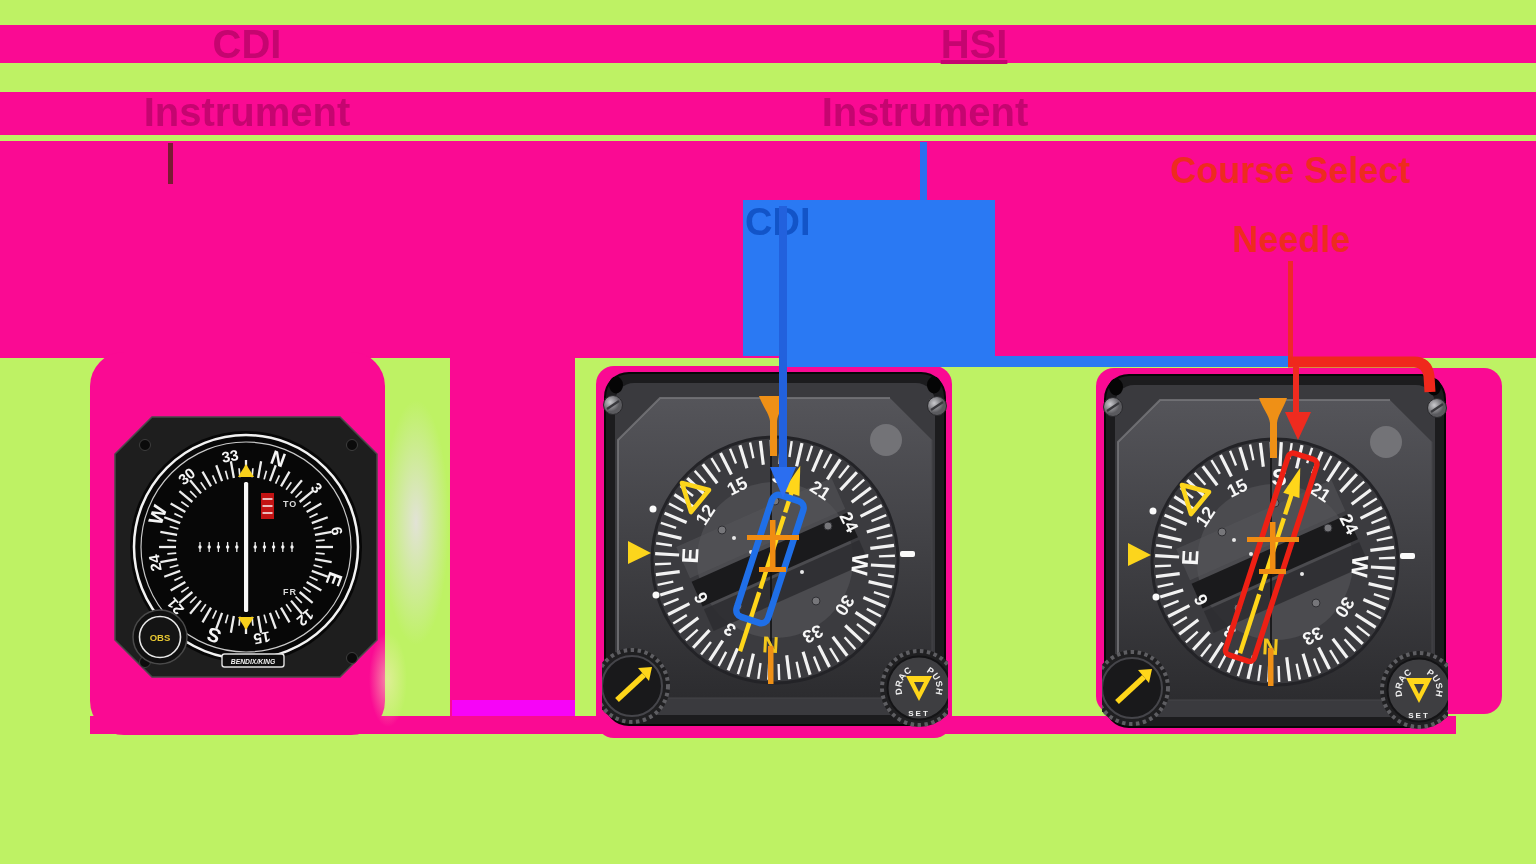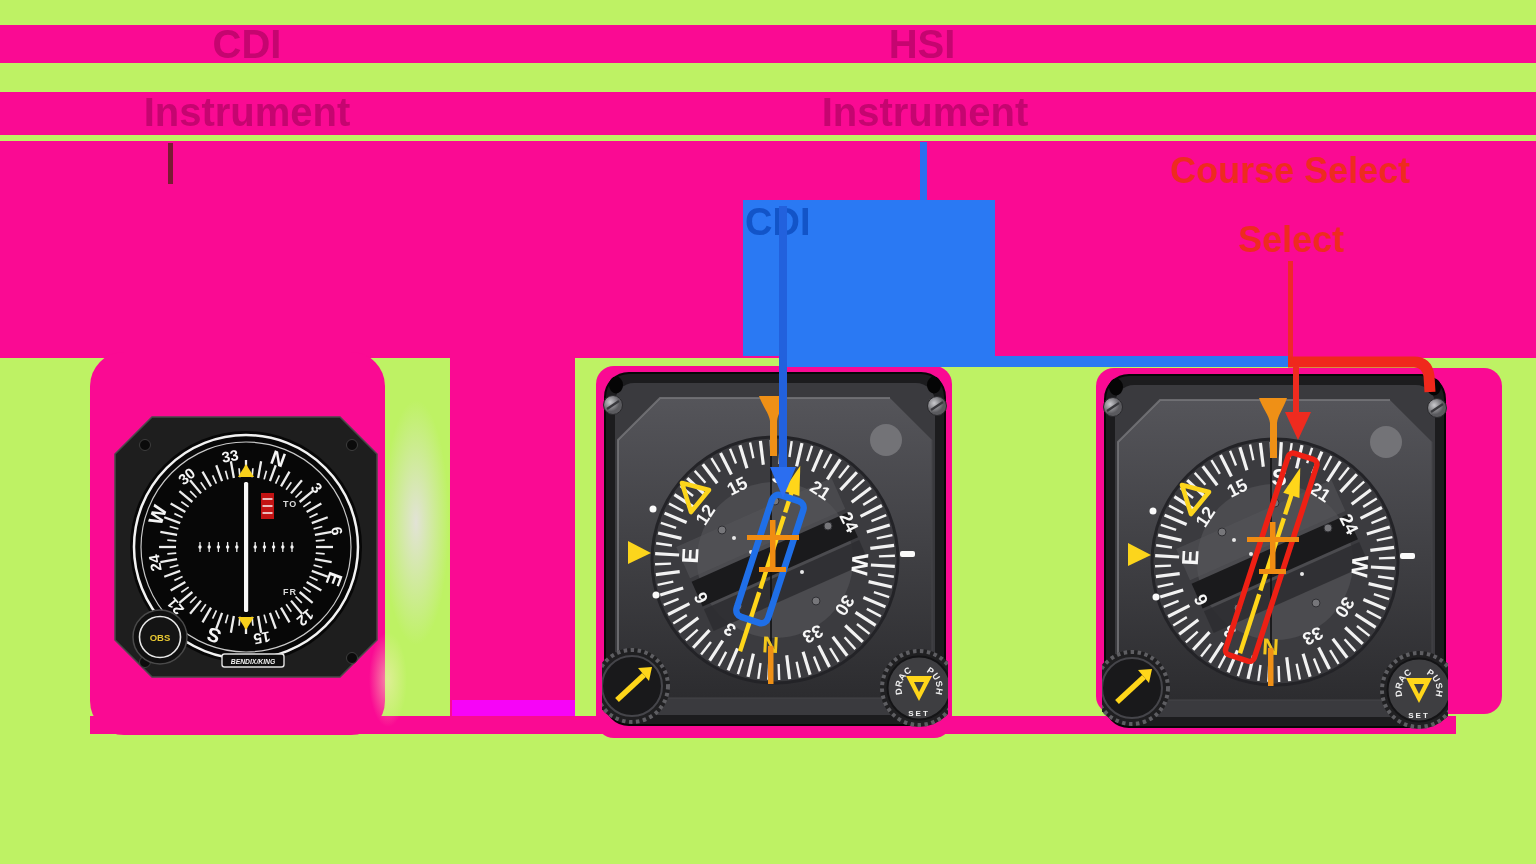--- a/index.html
+++ b/index.html
@@ -25,24 +25,24 @@
   <div class="abs pink" style="left:450px;top:352px;width:125px;height:376px;"></div>
   <div class="abs" style="left:452px;top:700px;width:123px;height:24px;background:#f704f7;"></div>
   <div class="abs pink" style="left:596px;top:366px;width:356px;height:372px;border-radius:18px;"></div>
   <div class="abs pink" style="left:1096px;top:368px;width:406px;height:346px;border-radius:18px;"></div>
   <div class="abs pink" style="left:90px;top:716px;width:1366px;height:18px;"></div>
   <div class="abs" style="left:383px;top:400px;width:66px;height:245px;background:radial-gradient(closest-side,rgba(228,226,220,.95),rgba(228,226,220,0));"></div>
   <div class="abs" style="left:369px;top:632px;width:38px;height:95px;background:radial-gradient(closest-side,rgba(242,236,180,.6),rgba(242,236,180,0));"></div>
 
   <div class="title t-main" style="left:247px;top:22px;">CDI</div>
   <div class="title t-main" style="left:247px;top:90px;">Instrument</div>
-  <div class="title t-main" style="left:922px;top:22px;">HSI</div>
+  <div class="title t-main" style="left:974px;top:22px;text-decoration:underline;">HSI</div>
   <div class="title t-main" style="left:925px;top:90px;">Instrument</div>
   <div class="title t-red" style="left:1290px;top:150px;">Course Select</div>
-  <div class="title t-red" style="left:1291px;top:219px;">Select</div>
+  <div class="title t-red" style="left:1291px;top:219px;">Needle</div>
 
   <div class="abs" style="left:168px;top:143px;width:5px;height:41px;background:#7a1a33;"></div>
   <div class="abs" style="left:920px;top:142px;width:7px;height:59px;background:#2b6ef0;"></div>
   <div class="abs" style="left:743px;top:200px;width:252px;height:156px;background:#2a79f3;"></div>
   <div class="t-blue" style="left:745px;top:201px;">CDI</div>
   <div class="abs" style="left:780px;top:356px;width:510px;height:11px;background:#2a79f3;"></div>
   <div class="abs" style="left:1288px;top:261px;width:5px;height:98px;background:#ee2b1f;opacity:.9;"></div>
 
   <svg class="abs" style="left:112px;top:414px;" width="268" height="266" viewBox="0 0 268 266">
     <path d="M40,3 H228 L265,40 V226 L228,263 H40 L3,226 V40 Z" fill="#1e1e1e" stroke="#4a4a4a" stroke-width="1.5"></path>

